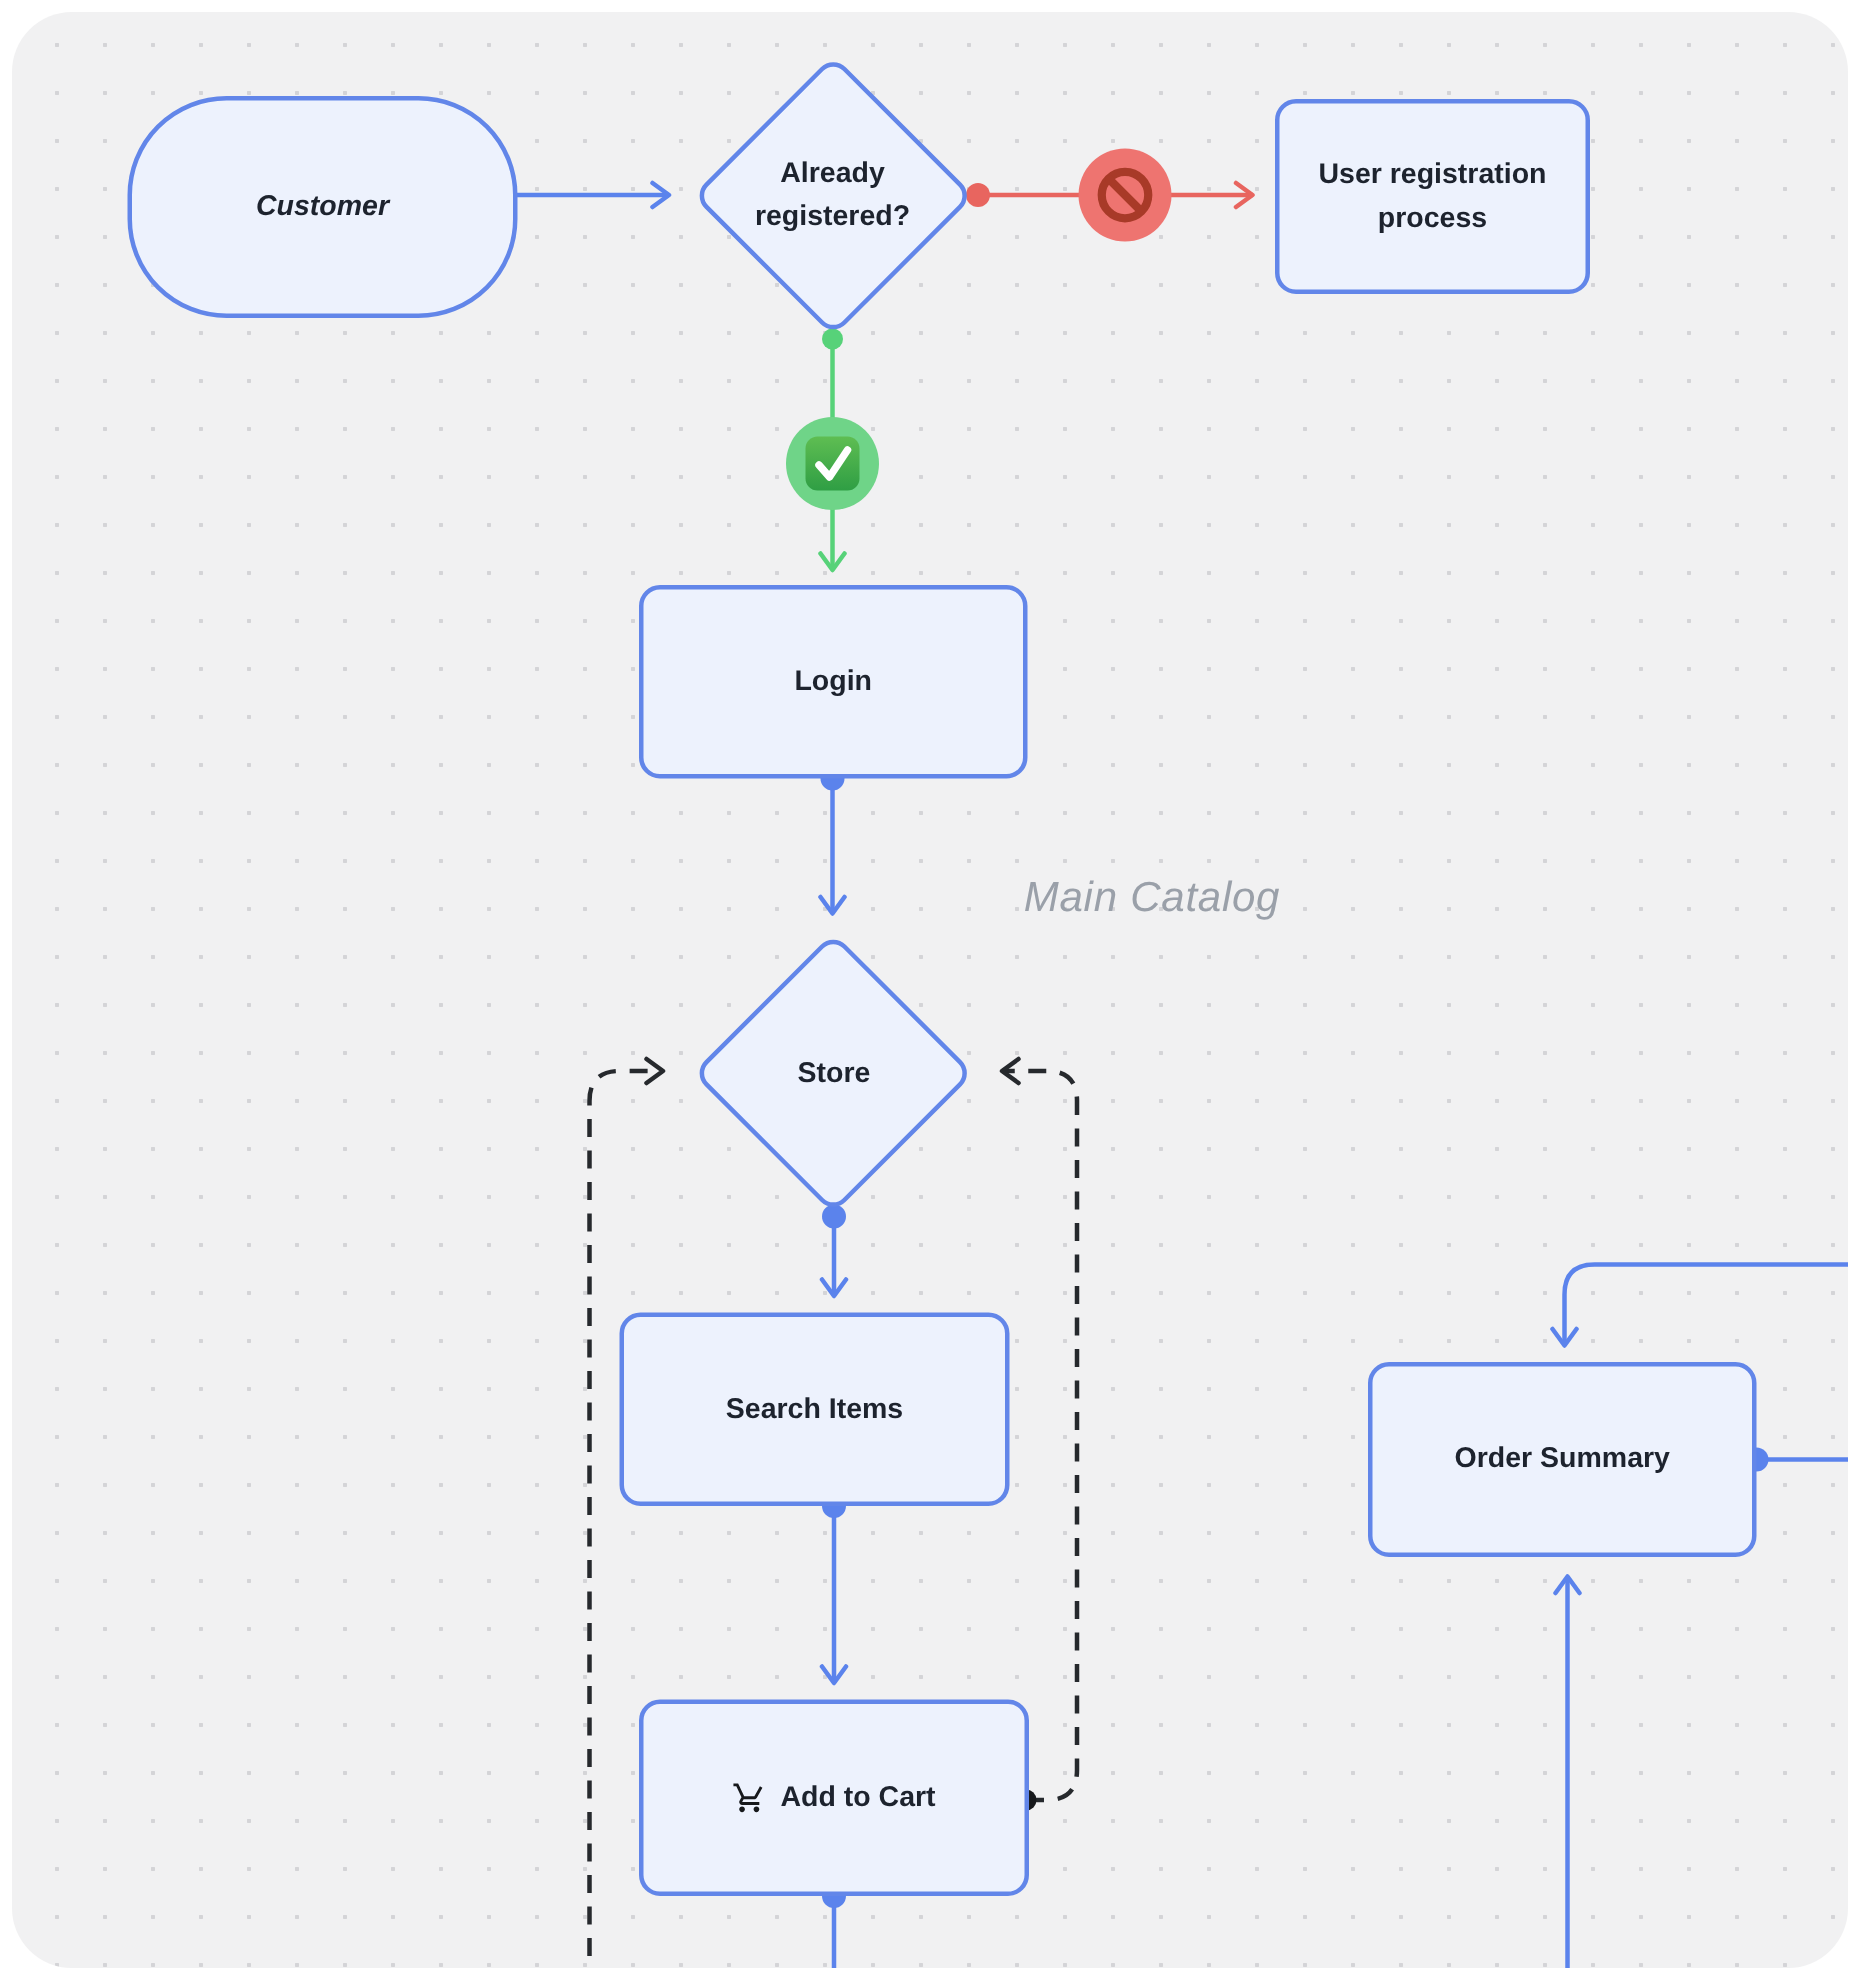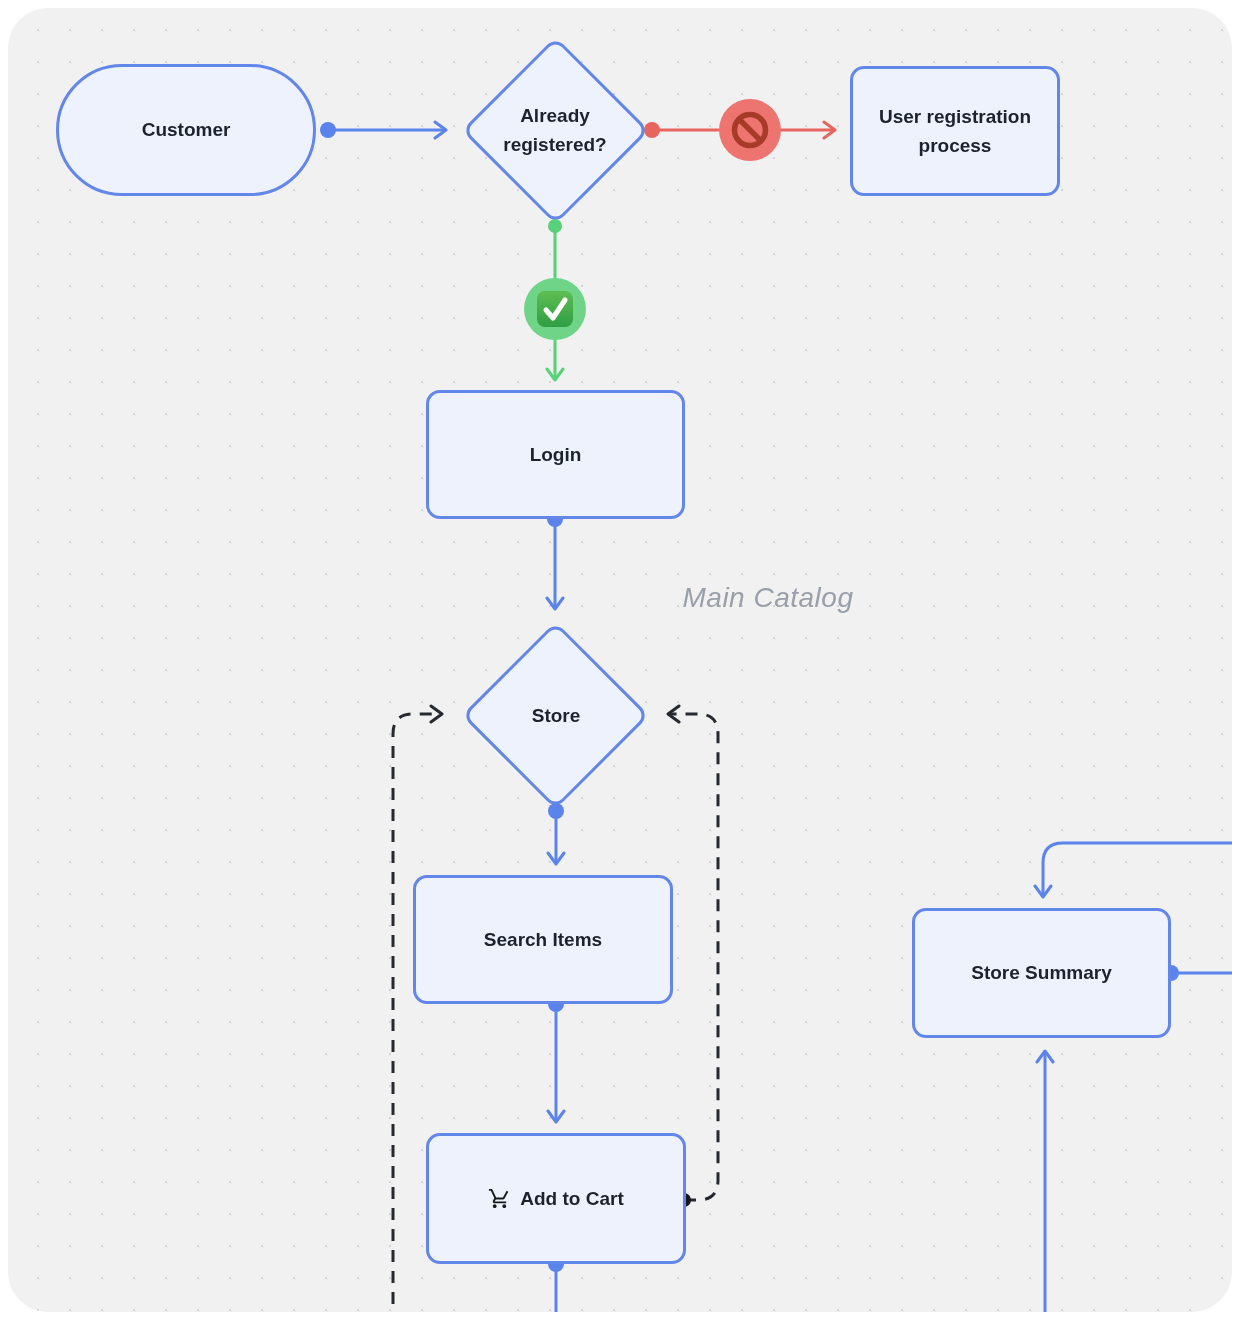--- a/index.html
+++ b/index.html
@@ -68,21 +68,21 @@
       <circle cx="555" cy="519" r="8" fill="#5b83ec"></circle>
       <circle cx="556" cy="811" r="8" fill="#5b83ec"></circle>
       <circle cx="556" cy="1004" r="8" fill="#5b83ec"></circle>
       <circle cx="556" cy="1264" r="8" fill="#5b83ec"></circle>
       <circle cx="1171" cy="973" r="8" fill="#5b83ec"></circle>
       <circle cx="652" cy="130" r="8" fill="#e8655f"></circle>
       <circle cx="555" cy="226" r="7" fill="#57d279"></circle>
       <circle cx="684" cy="1200" r="7" fill="#17191c"></circle>
     </svg>
 
-    <div class="node stadium" style="left:56px;top:64px;width:260px;height:132px;">
+    <div class="node stadium" style="left:85px;top:64px;width:260px;height:148px;font-style:italic;">
       <span>Customer</span>
     </div>
 
     <div class="diamond" style="left:489px;top:64px;width:133px;height:133px;"></div>
     <div class="dlabel" style="left:480px;top:90px;width:150px;height:80px;">
       <span>Already registered?</span>
     </div>
 
     <div class="node" style="left:850px;top:66px;width:210px;height:130px;">
       <span style="width:190px;">User registration process</span>
@@ -106,21 +106,21 @@
     <div class="node" style="left:426px;top:1133px;width:260px;height:131px;">
       <span class="cart-row">
         <svg width="23" height="23" viewBox="0 0 24 24">
           <path fill="#17191c" d="M7 18c-1.1 0-1.99.9-1.99 2S5.9 22 7 22s2-.9 2-2-.9-2-2-2zm10 0c-1.1 0-1.99.9-1.99 2s.89 2 1.99 2 2-.9 2-2-.9-2-2-2zm-9.83-3.25.03-.12.9-1.63h7.45c.75 0 1.41-.41 1.75-1.03l3.86-7L19.42 4h-.01l-1.1 2-2.76 5H8.53l-.13-.27L6.16 6l-.95-2-.94-2H1v2h2l3.6 7.59-1.35 2.45c-.16.28-.25.61-.25.96 0 1.1.9 2 2 2h12v-2H7.42c-.13 0-.25-.11-.25-.25z"></path>
         </svg>
         <span>Add to Cart</span>
       </span>
     </div>
 
     <div class="node" style="left:912px;top:908px;width:259px;height:130px;">
-      <span>Store Summary</span>
+      <span>Order Summary</span>
     </div>
 
     <div class="badge badge-red" style="left:719px;top:99px;">
       <svg width="44" height="44" viewBox="-22 -22 44 44">
         <circle cx="0" cy="0" r="15.5" fill="none" stroke="#a83a28" stroke-width="5.5"></circle>
         <line x1="-10.5" y1="-10.5" x2="10.5" y2="10.5" stroke="#a83a28" stroke-width="5.5" stroke-linecap="round"></line>
       </svg>
     </div>
 
     <div class="badge badge-green" style="left:524px;top:278px;">

